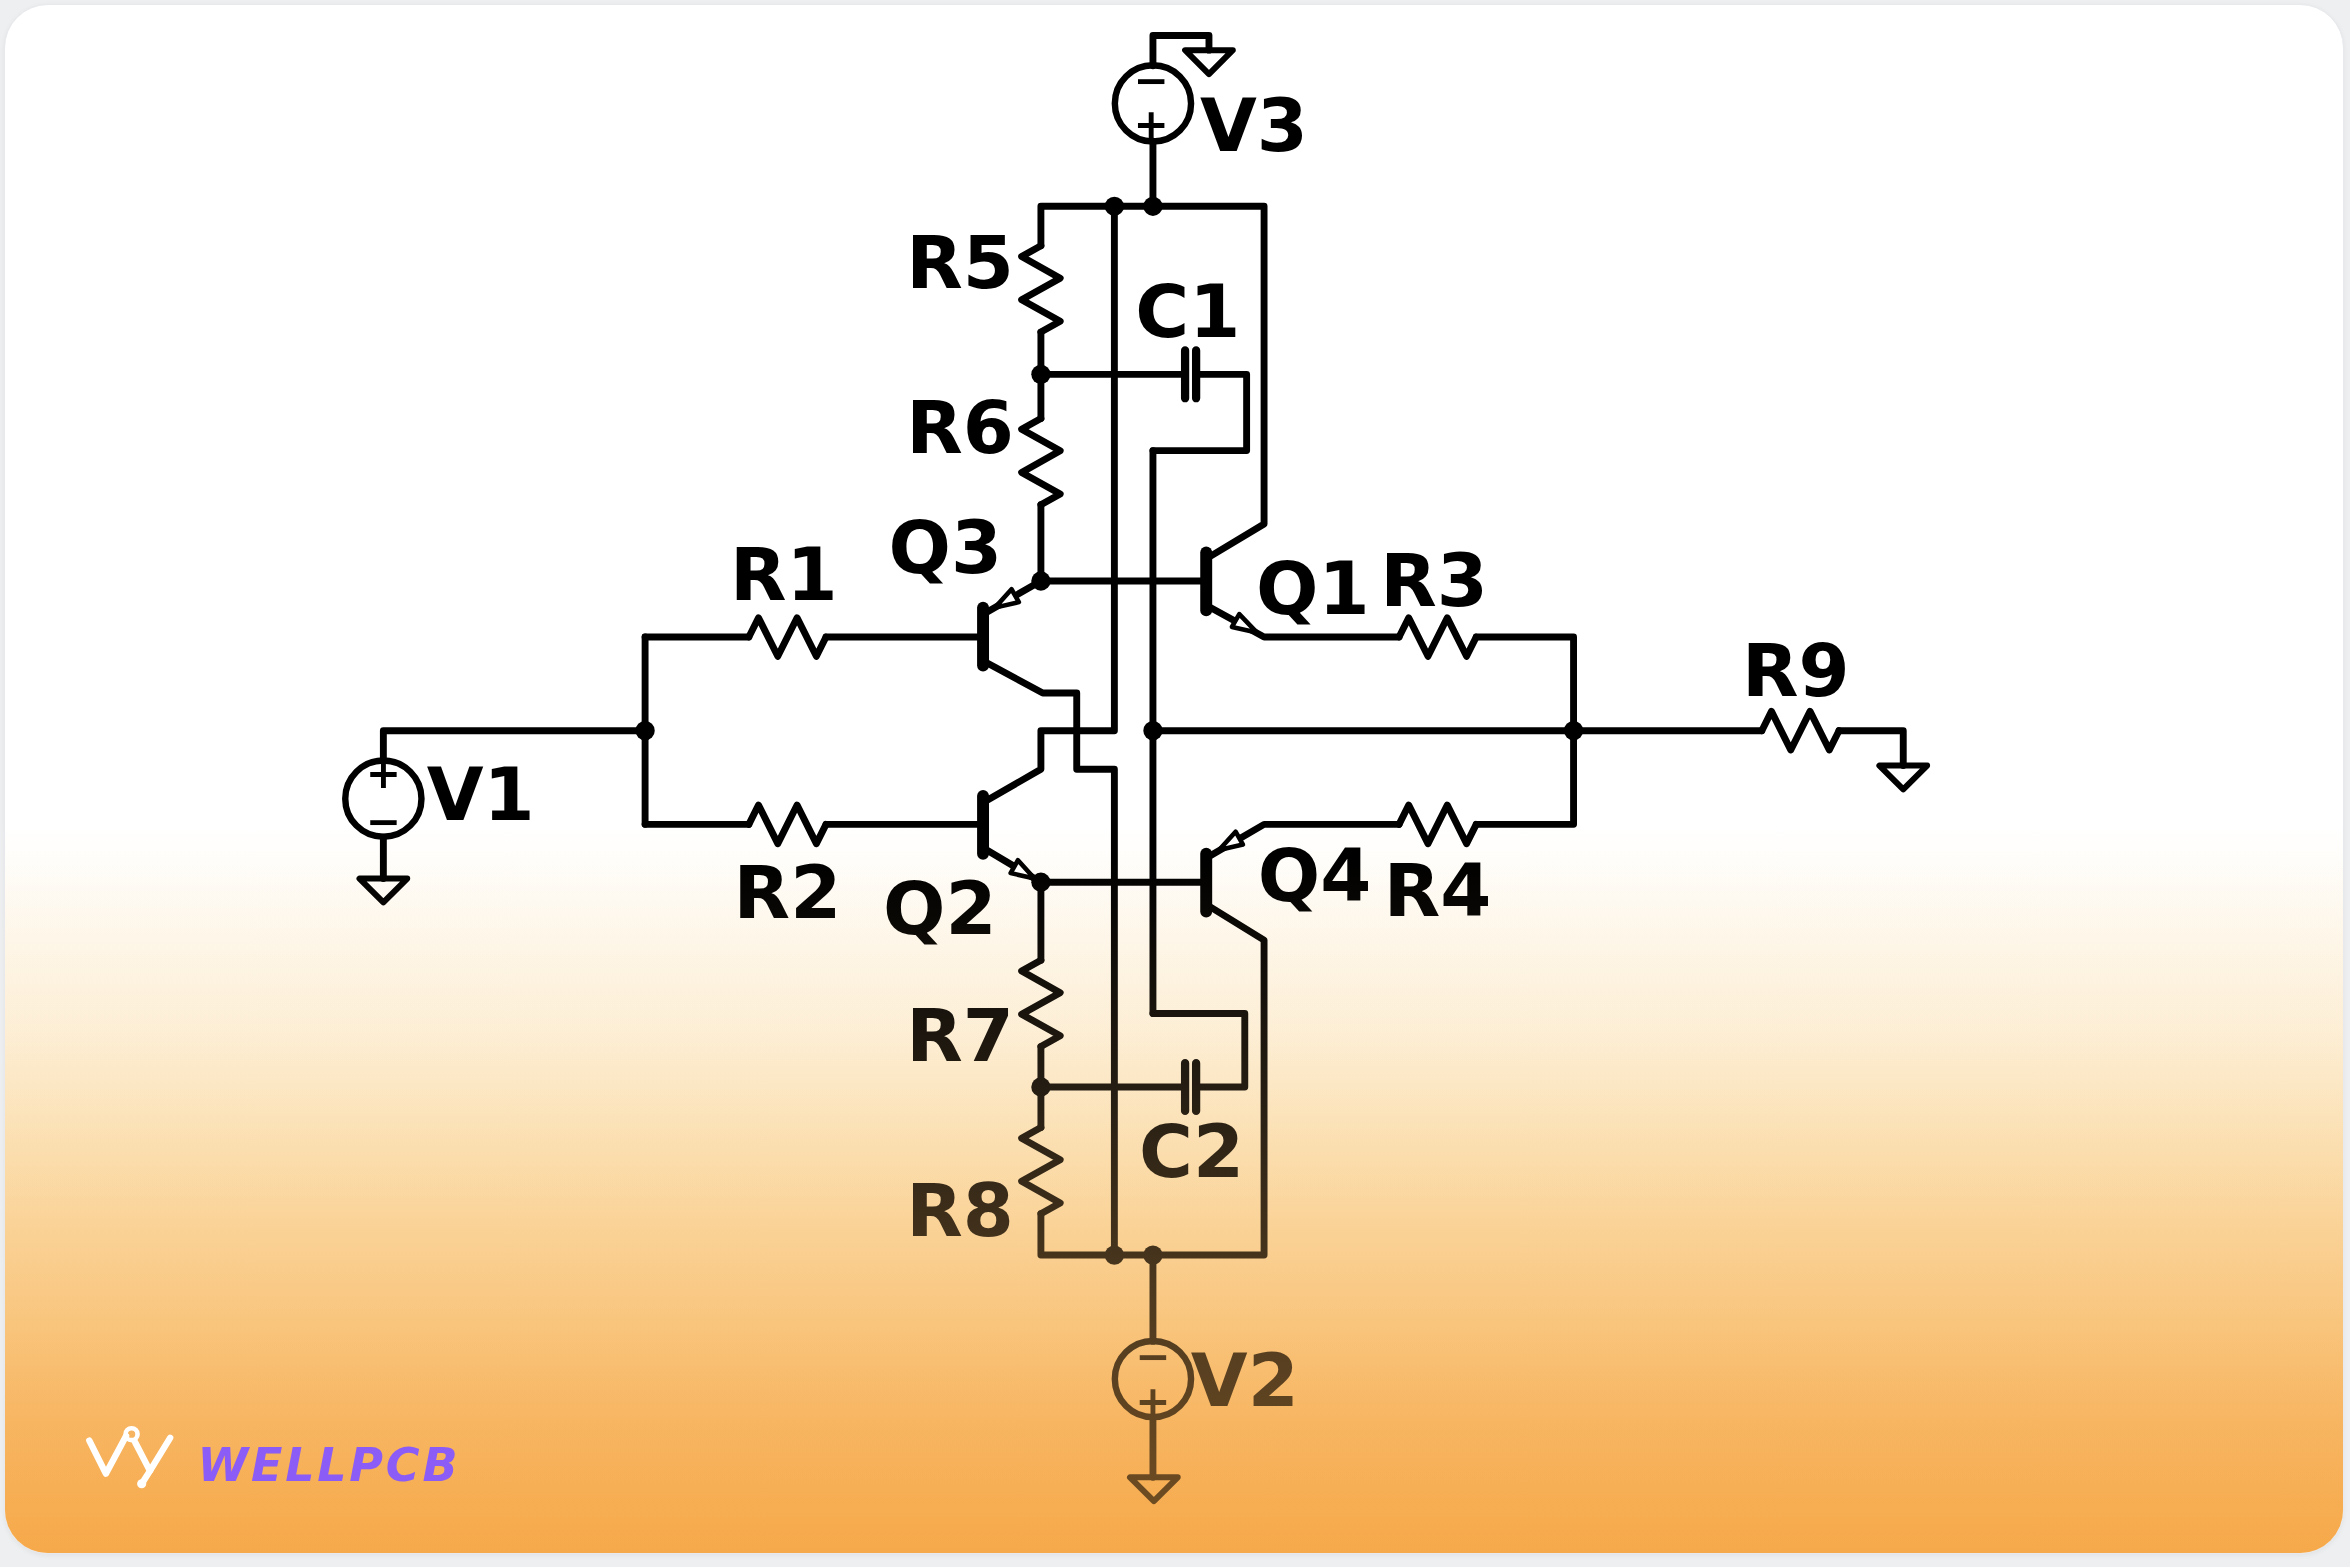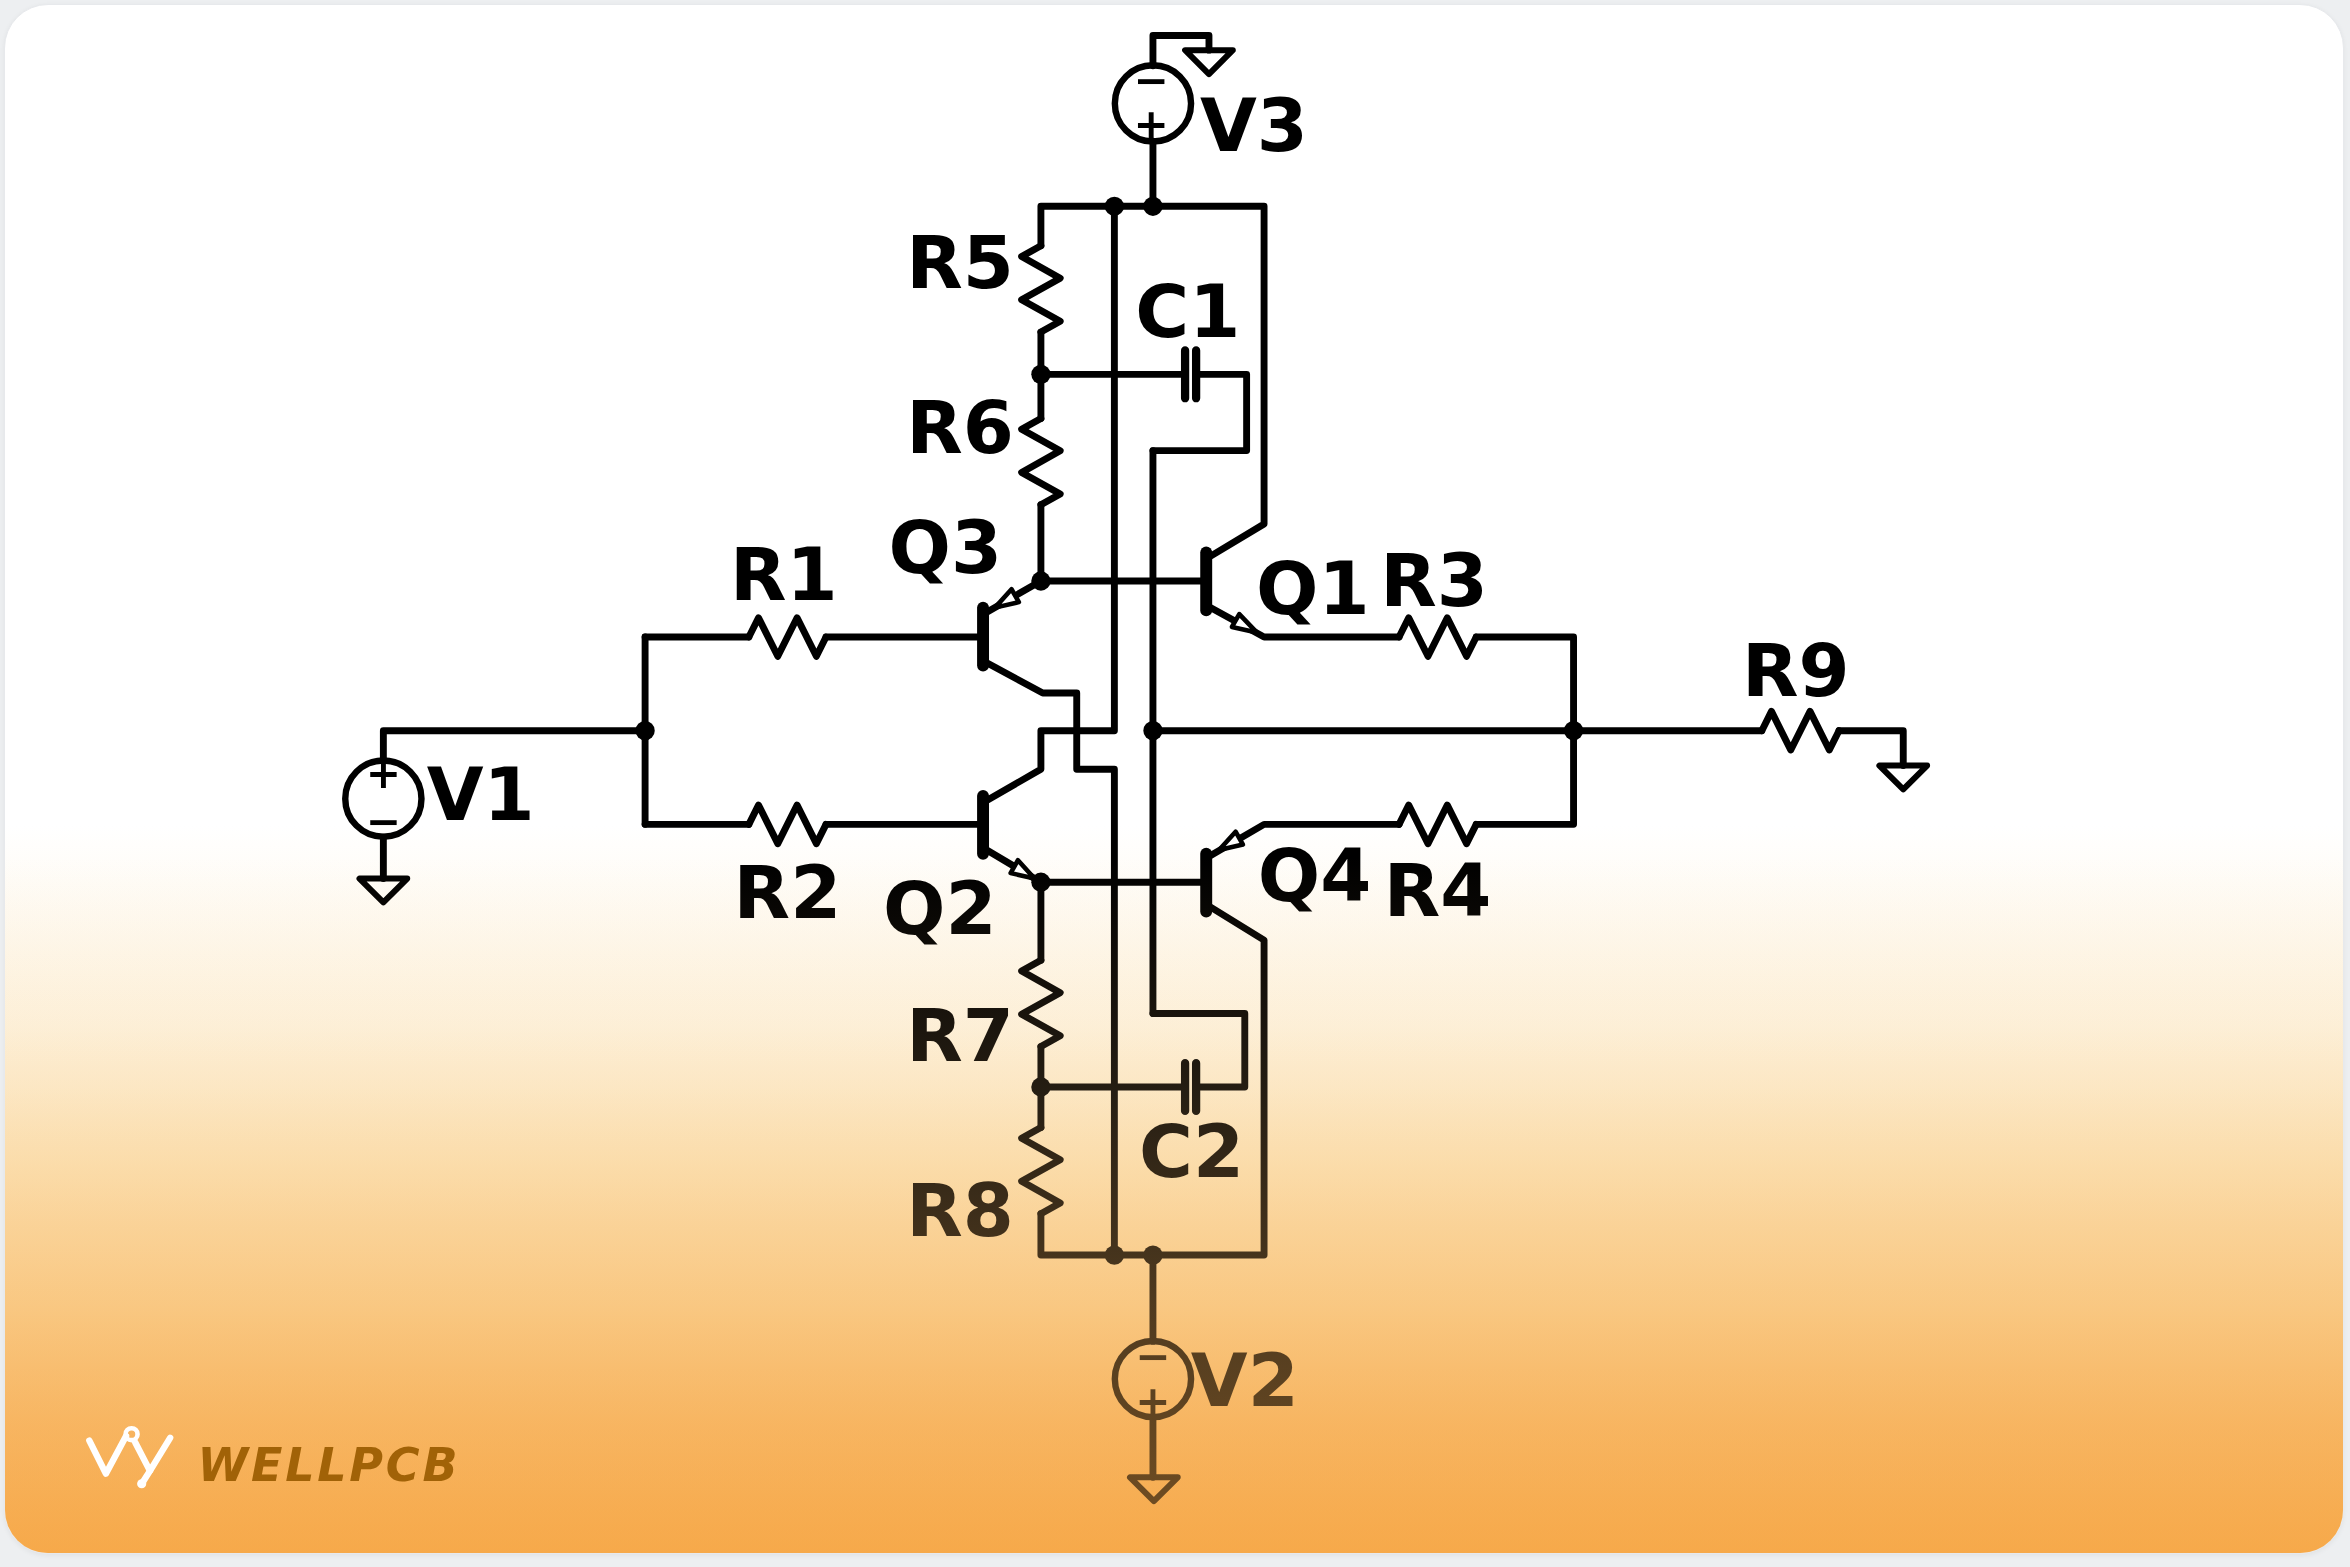--- a/index.html
+++ b/index.html
@@ -19,21 +19,21 @@
           rgba(246,170,76,1) 100%);}
   .schem{position:absolute;inset:0;z-index:2;}
   .grad-over{position:absolute;inset:0;z-index:3;pointer-events:none;
         background:linear-gradient(180deg,
           rgba(246,170,76,0) 0%,
           rgba(246,170,76,0) 55%,
           rgba(248,196,125,0.15) 70%,
           rgba(247,182,98,0.32) 84%,
           rgba(246,168,72,0.48) 100%);}
   .logo{position:absolute;left:77px;top:1419px;z-index:4;display:flex;align-items:center;gap:14.7px;}
-  .logo-text{color:#a16207;font-weight:700;font-style:italic;font-size:46px;
+  .logo-text{color:#8b5cf6;font-weight:700;font-style:italic;font-size:46px;
         letter-spacing:2.8px;line-height:1;padding-top:13px;}
   svg text.lbl{font-family:"DejaVu Sans","Liberation Sans",sans-serif;font-weight:700;
         font-size:80px;fill:#000;}
   svg text.pol{font-family:"DejaVu Sans","Liberation Sans",sans-serif;font-weight:700;
         font-size:46px;fill:#000;}
 </style>
 </head>
 <body>
 
 <div class="page">

